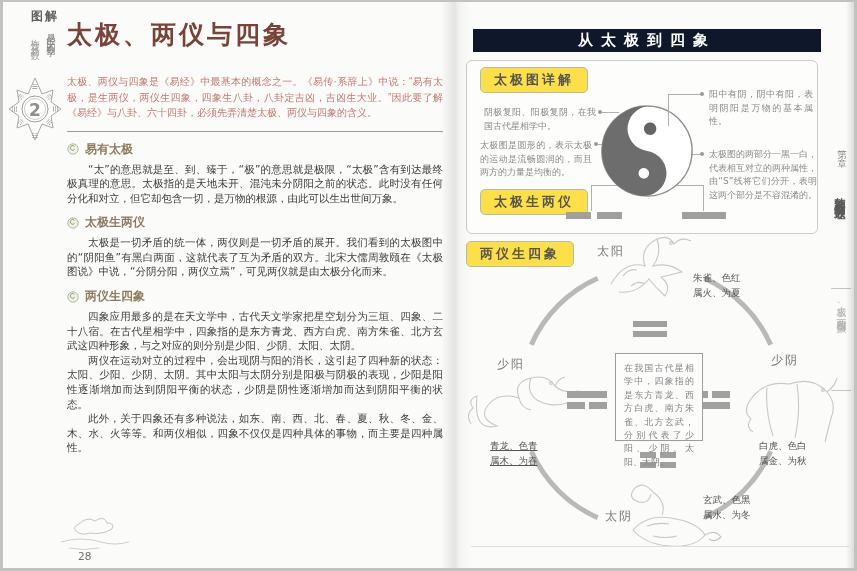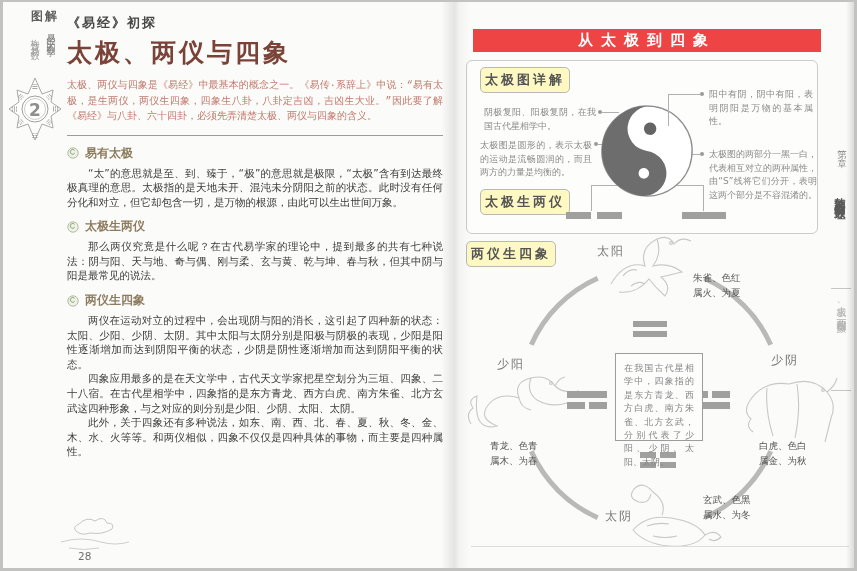--- a/index.html
+++ b/index.html
@@ -19,33 +19,33 @@
   .spine-series{position:absolute;left:28px;top:6px;font-size:12px;font-weight:bold;color:#5f5f5d;letter-spacing:2px;}
   .vtext{writing-mode:vertical-rl;text-orientation:upright;}
   .spine-sub{position:absolute;left:41px;top:24px;font-size:9px;color:#7d7d7b;letter-spacing:3px;}
   .spine-title{position:absolute;left:25px;top:30px;font-size:9px;color:#9a9a98;letter-spacing:4px;}
   .badge{position:absolute;left:4px;top:74px;}
 
   
   .content{position:absolute;left:64px;top:12px;width:376px;}
   .kicker{font-size:13px;font-weight:bold;color:#474745;letter-spacing:2px;}
   .title{font-size:25px;font-weight:bold;color:#7b4237;letter-spacing:3px;margin-top:4px;}
-  .intro{margin-top:9px;font-family:Liberation Mono, monospace;font-size:10px;line-height:15.5px;color:#c27a6d;text-align:justify;}
+  .intro{margin-top:23px;font-family:Liberation Sans, sans-serif;font-size:10px;line-height:15.5px;color:#c27a6d;text-align:justify;}
   .rule{margin-top:10px;margin-bottom:6px;border-top:1px solid #9c9c9a;}
   .sect-head{display:flex;align-items:center;gap:6px;font-size:12px;font-weight:bold;color:#8c7b5e;margin:9px 0 4px;}
   .body-p{font-size:10.5px;line-height:14.6px;color:#3c3c3c;text-indent:2em;text-align:justify;margin:0;}
   .pagenum{position:absolute;font-size:10.5px;color:#6f6f6d;margin-left:45px;}
   .ornament{position:absolute;left:46px;top:508px;}
 
   
-  .banner{position:absolute;left:470px;top:27px;width:348px;height:23px;background:#ef4444;
+  .banner{position:absolute;left:470px;top:27px;width:348px;height:23px;background:#0f172a;
     color:#ffffff;font-size:15px;font-weight:bold;letter-spacing:8px;text-align:center;line-height:23px;}
   .panel{position:absolute;left:463px;top:58px;width:350px;height:172px;border:1px solid #ccccc8;border-radius:6px;background:#fdfdfc;}
-  .tag{position:absolute;background:#fef9c3;border:1px solid #b9b9b4;border-radius:5px;
-    font-size:13px;font-weight:bold;color:#565654;letter-spacing:3px;padding:3px 4px;}
+  .tag{position:absolute;background:#fde047;border:1px solid #b9b9b4;border-radius:5px;
+    font-size:13px;font-weight:bold;color:#565654;letter-spacing:3px;padding:3px 13px;}
   .ann{position:absolute;font-size:9px;line-height:13.5px;color:#8b8b89;text-align:justify;}
   .ln{position:absolute;background:#b0b0ae;}
   .dot{position:absolute;width:4px;height:4px;border-radius:50%;background:#9a9a98;}
   .bar{position:absolute;background:#a0a09e;}
   .node-name{position:absolute;font-size:12px;color:#7a7a78;letter-spacing:2px;}
   .beast-label{position:absolute;font-size:9.5px;line-height:15px;color:#565654;}
   .center-note{position:absolute;left:612px;top:351px;width:88px;height:88px;box-sizing:border-box;
     border:1px solid #9d9d99;padding:8px 8px;font-size:9px;line-height:13.4px;color:#87878a;text-align:justify;background:#fdfdfc;}
   .footer-line{position:absolute;left:468px;top:544px;width:378px;height:1px;background:#dedddb;}
 
@@ -77,52 +77,51 @@
         <text x="7" y="36" text-anchor="middle" font-size="7" fill="#8f8f8d" transform="rotate(-90 7 33)">☵</text>
         <text x="49" y="36" text-anchor="middle" font-size="7" fill="#8f8f8d" transform="rotate(90 49 33)">☲</text>
         <text x="14" y="23" text-anchor="middle" font-size="6" fill="#9a9a98" transform="rotate(-45 14 21)">☴</text>
         <text x="42" y="23" text-anchor="middle" font-size="6" fill="#9a9a98" transform="rotate(45 42 21)">☶</text>
         <text x="14" y="48" text-anchor="middle" font-size="6" fill="#9a9a98" transform="rotate(-135 14 46)">☳</text>
         <text x="42" y="48" text-anchor="middle" font-size="6" fill="#9a9a98" transform="rotate(135 42 46)">☱</text>
       </svg>
     </div>
 
     <div class="content">
-      <div class="kicker">《易经》初探</div>
       <div class="title">太极、两仪与四象</div>
       <div class="intro">太极、两仪与四象是《易经》中最基本的概念之一。《易传·系辞上》中说：“易有太极，是生两仪，两仪生四象，四象生八卦，八卦定吉凶，吉凶生大业。”因此要了解《易经》与八卦、六十四卦，必须先弄清楚太极、两仪与四象的含义。</div>
       <div class="rule"></div>
 
       <div class="sect-head">
         <svg width="12" height="12" viewBox="0 0 12 12">
           <circle cx="6" cy="6" r="5.2" fill="#eef1e6" stroke="#b2bd9c" stroke-width="1"></circle>
           <path d="M7.6,3.4 a2.4,2.4 0 1 0 0.1,2.8" fill="none" stroke="#93a37c" stroke-width="1"></path>
         </svg>
         <span>易有太极</span>
       </div>
       <p class="body-p">“太”的意思就是至、到、臻于，“极”的意思就是极限，“太极”含有到达最终极真理的意思。太极指的是天地未开、混沌未分阴阳之前的状态。此时没有任何分化和对立，但它却包含一切，是万物的根源，由此可以生出世间万象。</p>
 
       <div class="sect-head">
         <svg width="12" height="12" viewBox="0 0 12 12">
           <circle cx="6" cy="6" r="5.2" fill="#eef1e6" stroke="#b2bd9c" stroke-width="1"></circle>
           <path d="M7.6,3.4 a2.4,2.4 0 1 0 0.1,2.8" fill="none" stroke="#93a37c" stroke-width="1"></path>
         </svg>
         <span>太极生两仪</span>
       </div>
-      <p class="body-p">那么两仪究竟是什么呢？在古代易学家的理论中，提到最多的共有七种说法：阴与阳、天与地、奇与偶、刚与柔、玄与黄、乾与坤、春与秋，但其中阴与阳是最常见的说法。</p>
+      <p class="body-p">太极是一切矛盾的统一体，两仪则是一切矛盾的展开。我们看到的太极图中的“阴阳鱼”有黑白两面，这就代表了互为矛盾的双方。北宋大儒周敦颐在《太极图说》中说，“分阴分阳，两仪立焉”，可见两仪就是由太极分化而来。</p>
 
       <div class="sect-head">
         <svg width="12" height="12" viewBox="0 0 12 12">
           <circle cx="6" cy="6" r="5.2" fill="#eef1e6" stroke="#b2bd9c" stroke-width="1"></circle>
           <path d="M7.6,3.4 a2.4,2.4 0 1 0 0.1,2.8" fill="none" stroke="#93a37c" stroke-width="1"></path>
         </svg>
         <span>两仪生四象</span>
       </div>
+      <p class="body-p">四象应用最多的是在天文学中，古代天文学家把星空划分为三垣、四象、二十八宿。在古代星相学中，四象指的是东方青龙、西方白虎、南方朱雀、北方玄武这四种形象，与之对应的则分别是少阳、少阴、太阳、太阴。</p>
       <p class="body-p">两仪在运动对立的过程中，会出现阴与阳的消长，这引起了四种新的状态：太阳、少阳、少阴、太阴。其中太阳与太阴分别是阳极与阴极的表现，少阳是阳性逐渐增加而达到阴阳平衡的状态，少阴是阴性逐渐增加而达到阴阳平衡的状态。</p>
-      <p class="body-p">四象应用最多的是在天文学中，古代天文学家把星空划分为三垣、四象、二十八宿。在古代星相学中，四象指的是东方青龙、西方白虎、南方朱雀、北方玄武这四种形象，与之对应的则分别是少阳、少阴、太阳、太阴。</p>
       <p class="body-p">此外，关于四象还有多种说法，如东、南、西、北、春、夏、秋、冬、金、木、水、火等等。和两仪相似，四象不仅仅是四种具体的事物，而主要是四种属性。</p>
     </div>
 
     <div class="ornament">
       <svg width="92" height="44" viewBox="0 0 92 44">
         <path d="M30,14 q8,-8 16,-3 q9,-6 12,2 q8,0 5,6 q-10,6 -22,4 q-9,3 -14,-2 q-4,-4 3,-7 Z" fill="none" stroke="#c6c6c4" stroke-width="1"></path>
         <path d="M12,32 q20,-6 40,0 q14,4 28,0 M20,38 q14,3 30,0" fill="none" stroke="#cfcfcd" stroke-width="1"></path>
       </svg>
     </div>
     <div class="pagenum" style="left:30px;top:548px;">28</div>
@@ -200,21 +199,21 @@
     <div class="bar" style="left:630px;top:329px;width:34px;height:6px;"></div>
 
     <div class="node-name" style="left:494px;top:354px;">少阳</div>
     <svg style="position:absolute;left:460px;top:360px;" width="125" height="88" viewBox="0 0 125 88">
       <g fill="none" stroke="#c8c8c6" stroke-width="1.1">
         <path d="M8,62 Q2,52 10,46 Q4,38 14,34 Q10,70 34,64 Q14,56 26,42 Q36,30 56,36 Q50,20 68,16 Q84,12 92,24 Q100,32 116,29"></path>
         <path d="M68,16 Q63,30 74,38 Q88,46 104,41 M92,24 q4,-8 10,-9 M56,36 q2,10 12,12"></path>
         <circle cx="88" cy="21" r="1.4"></circle>
       </g>
     </svg>
-    <div class="beast-label" style="left:487px;top:436px;">
+    <div class="beast-label" style="left:487px;top:436px;text-decoration:underline;">
       <div>青龙、色青</div>
       <div>属木、为春</div>
     </div>
     <div class="bar" style="left:564px;top:389px;width:40px;height:7px;"></div>
     <div class="bar" style="left:564px;top:400px;width:18px;height:7px;"></div>
     <div class="bar" style="left:586px;top:400px;width:18px;height:7px;"></div>
 
     <div class="node-name" style="left:768px;top:350px;">少阴</div>
     <svg style="position:absolute;left:736px;top:360px;" width="102" height="92" viewBox="0 0 102 92">
       <g fill="none" stroke="#c8c8c6" stroke-width="1.1">

